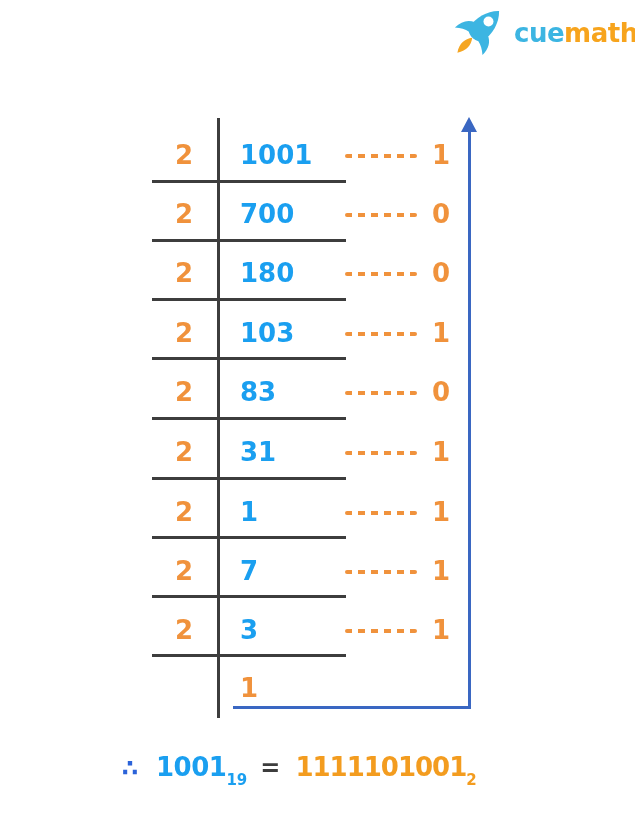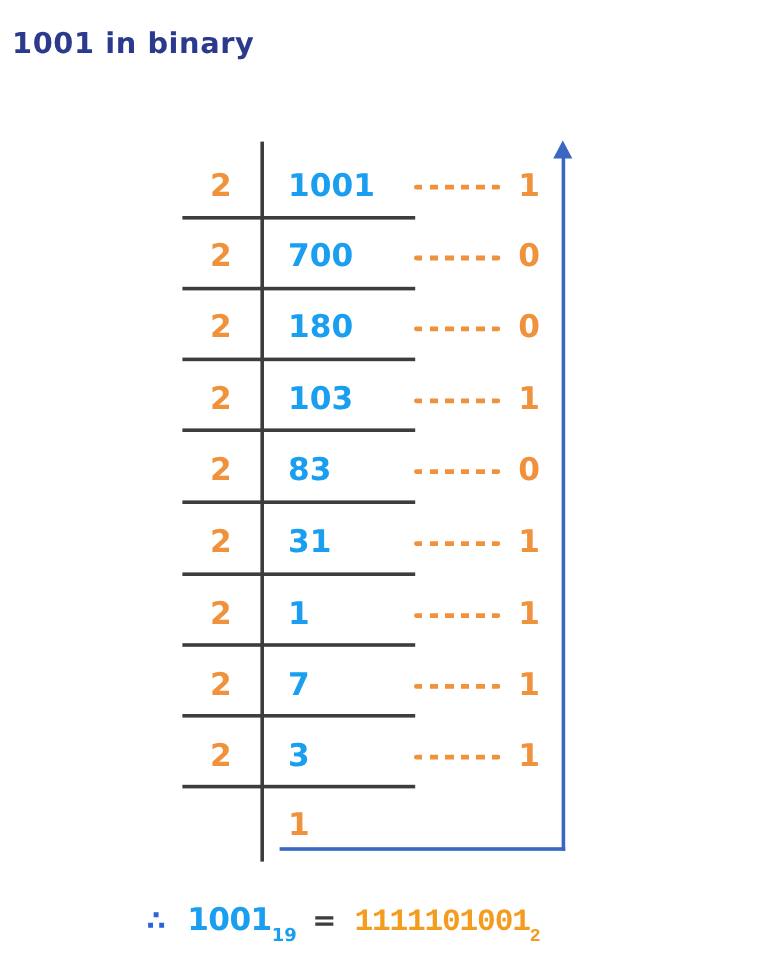--- a/index.html
+++ b/index.html
@@ -44,30 +44,43 @@
   .arrow-v{position:absolute;left:468px;top:130px;width:3px;height:579px;background:var(--arrow-blue);}
   .arrow-head{position:absolute;left:461px;top:117px;width:0;height:0;
     border-left:8.5px solid transparent;border-right:8.5px solid transparent;
     border-bottom:15px solid var(--arrow-blue);}
 
   
   .result{position:absolute;left:122px;top:752px;white-space:nowrap;font-weight:bold;font-size:26px;}
   .therefore{color:var(--therefore-blue);font-size:23px;margin-right:18px;font-weight:bold;}
   .decimal{color:var(--quotient-blue);letter-spacing:-0.5px;}
   .equals{color:var(--line-gray);margin:0 15px 0 13px;font-size:24px;}
-  .binary{color:var(--result-orange);letter-spacing:-1px;font-family:Liberation Mono, monospace;}
+  .binary{color:var(--result-orange);letter-spacing:-1px;}
   .sub{display:inline-block;font-size:15px;transform:translateY(9px);letter-spacing:0;}
 </style>
 </head>
 <body>
 
 <div class="canvas">
 
-  <div class="page-title">1001 in binary</div>
 
+  <div class="logo">
+    <svg width="64" height="60" viewBox="0 0 64 60">
+      <g transform="rotate(45 30 26)">
+        <path d="M30 37 C25.5 43 24.5 50 30 58 C35.5 50 34.5 43 30 37 Z" fill="#f5a623"></path>
+        <path d="M21 24 C14 27 10.5 33 10.5 42 C15 38 19 36 23.5 35 Z" fill="#3cb5e2"></path>
+        <path d="M39 24 C46 27 49.5 33 49.5 42 C45 38 41 36 36.5 35 Z" fill="#3cb5e2"></path>
+        <path d="M30 -1 C38.5 7 42 20 39.5 32 C36.5 38.5 23.5 38.5 20.5 32 C18 20 21.5 7 30 -1 Z" fill="#3cb5e2"></path>
+        <circle cx="30" cy="14" r="5" fill="#ffffff"></circle>
+      </g>
+    </svg>
+    <div class="logo-text">
+      <span class="cue">cue</span><span class="math">math</span>
+    </div>
+  </div>
 
   <div>
     <div class="vline"></div>
 
     <div class="step" style="top:140px">
       <span class="divisor">2</span>
       <span class="quotient">1001</span>
       <span class="dash-line"></span>
       <span class="remainder">1</span>
     </div>

